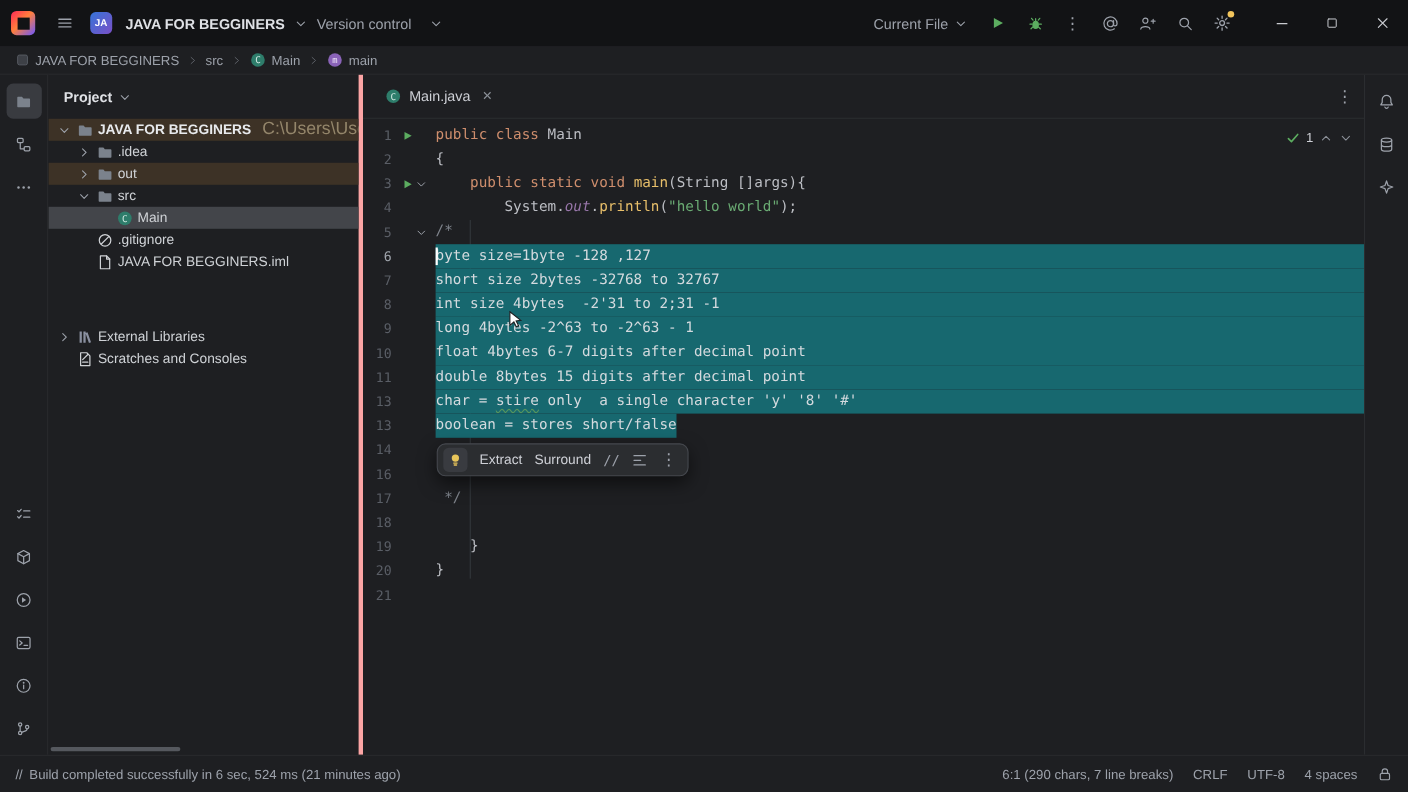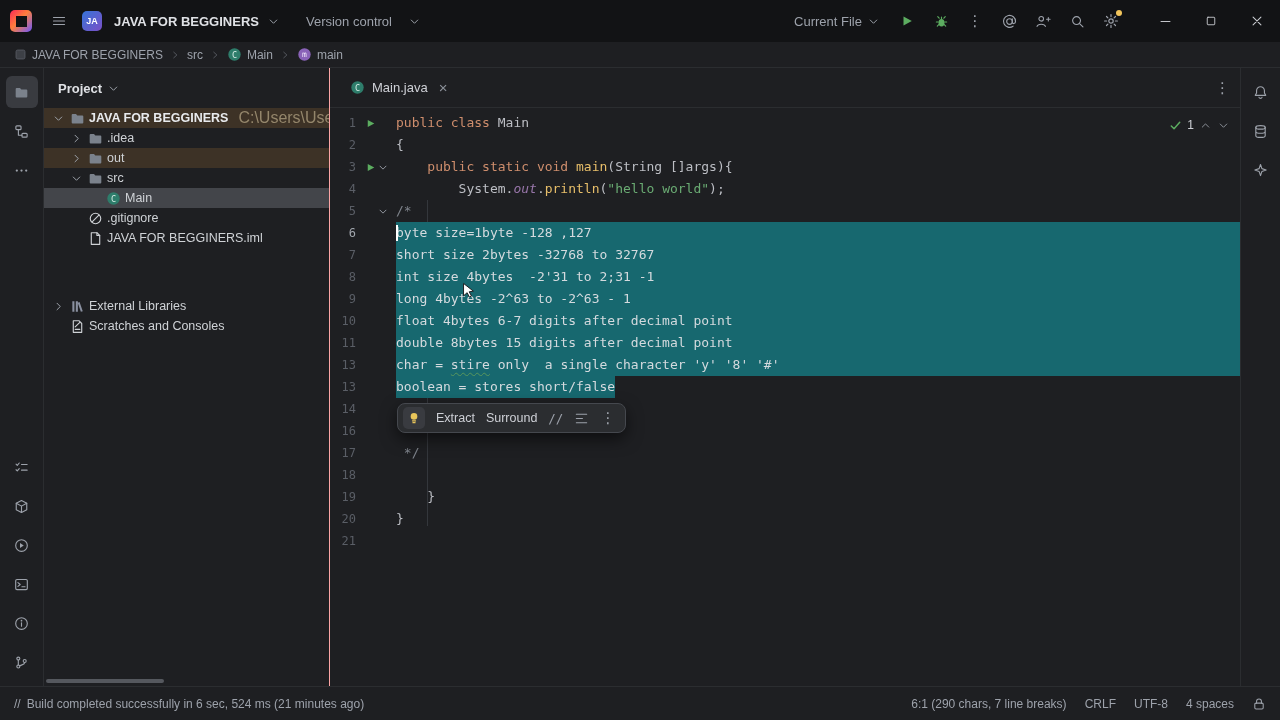--- a/index.html
+++ b/index.html
@@ -9,21 +9,21 @@
   .icon{display:inline-flex;align-items:center;justify-content:center;line-height:0;color:inherit}
   .icon svg{display:block}
 
   
   .titlebar{height:42px;background:#121315;display:flex;align-items:center;padding-left:10px;gap:8px;color:#9da2ab}
   .ide-logo{width:22px;height:22px;border-radius:5px;background:linear-gradient(135deg,#fe2857 0%,#ff7f3c 45%,#6b57ff 100%);display:inline-flex;align-items:center;justify-content:center;margin-right:4px}
   .ide-logo-in{width:11px;height:11px;background:#121315}
   .tb-btn{width:30px;height:30px;display:inline-flex;align-items:center;justify-content:center;border-radius:6px;color:#9da2ab}
   .proj-badge{width:20px;height:20px;border-radius:5px;background:linear-gradient(135deg,#3674d8,#7a50c7);color:#fff;font-size:9px;font-weight:700;display:inline-flex;align-items:center;justify-content:center;}
   .proj-name{color:#dfe1e5;font-weight:700;margin-left:4px}
-  .vc{display:inline-flex;align-items:center;gap:16px;margin-left:18px;color:#9da2ab}
+  .vc{display:inline-flex;align-items:center;gap:16px;color:#9da2ab}
   .tb-right{margin-left:auto;display:flex;align-items:center;gap:4px}
   .runcfg{display:inline-flex;align-items:center;gap:5px;margin-right:8px;color:#9da2ab}
   .kebab{font-size:15px;color:#9da2ab;font-family:"DejaVu Sans",sans-serif}
   .gear-wrap{position:relative}
   .gear-dot{position:absolute;top:4px;right:4px;width:6px;height:6px;border-radius:50%;background:#f2c55c}
   .win-btns{display:flex;margin-left:12px;height:42px}
   .win-btn{width:46px;height:42px;display:flex;align-items:center;justify-content:center;color:#c9cbd0}
 
   
   .crumbbar{height:26px;background:#1e1f22;border-bottom:1px solid #2b2d30;display:flex;align-items:center;gap:3px;padding:0 12px;font-size:12px;color:#9da2ab}
@@ -32,21 +32,21 @@
 
   
   .main{display:flex;height:618px;align-items:stretch}
   .stripe{width:44px;background:#1e1f22;border-right:1px solid #2b2d30;display:flex;flex-direction:column;align-items:center;padding:8px 0;gap:7px;flex:none}
   .stripe.right{width:40px;border-right:none;border-left:1px solid #2b2d30}
   .tool-btn{width:32px;height:32px;border-radius:6px;display:flex;align-items:center;justify-content:center;color:#9da2ab}
   .tool-btn.active{background:#393b40;color:#dfe1e5}
   .grow{flex:1}
 
   
-  .ppanel{width:286px;border-right:1px solid #fca5a5;position:relative;background:#1e1f22;overflow:hidden;flex:none}
+  .ppanel{width:286px;border-right:4px solid #fca5a5;position:relative;background:#1e1f22;overflow:hidden;flex:none}
   .panel-head{height:40px;display:flex;align-items:center;gap:5px;padding:0 8px 0 14px;color:#dfe1e5;font-weight:600}
   .panel-head .icon{color:#9da2ab}
   .trow{height:20px;display:flex;align-items:center;gap:4px;font-size:12.5px;color:#cfd2d6;white-space:nowrap}
   .trow .chev{width:16px;flex:none;color:#9da2ab;justify-content:center}
   .trow .chev.ph{visibility:hidden}
   .trow.warm{background:#3d3226}
   .trow.selected{background:#43454a}
   .tlabel.b{font-weight:700;color:#e8eaed}
   .tsuffix{color:#94866b;margin-left:6px;font-size:16px}
   .hscroll{position:absolute;left:2px;bottom:3px;width:118px;height:4px;border-radius:2px;background:#55585e}

